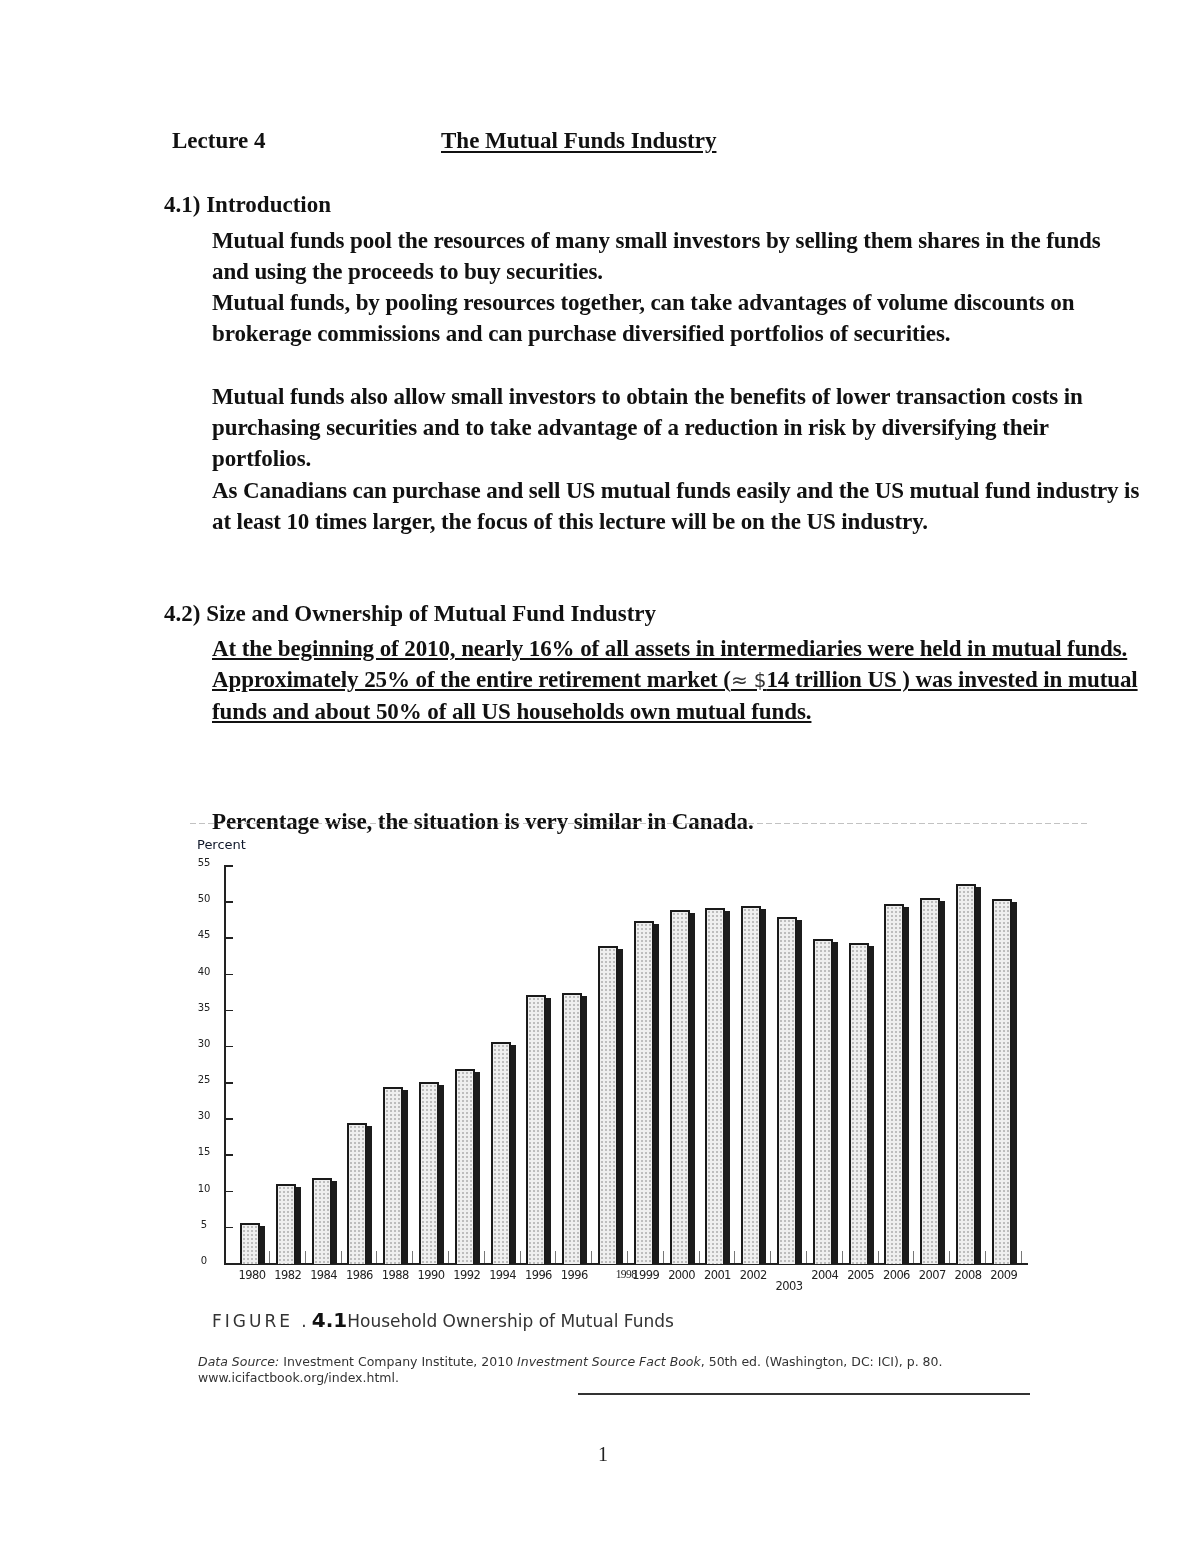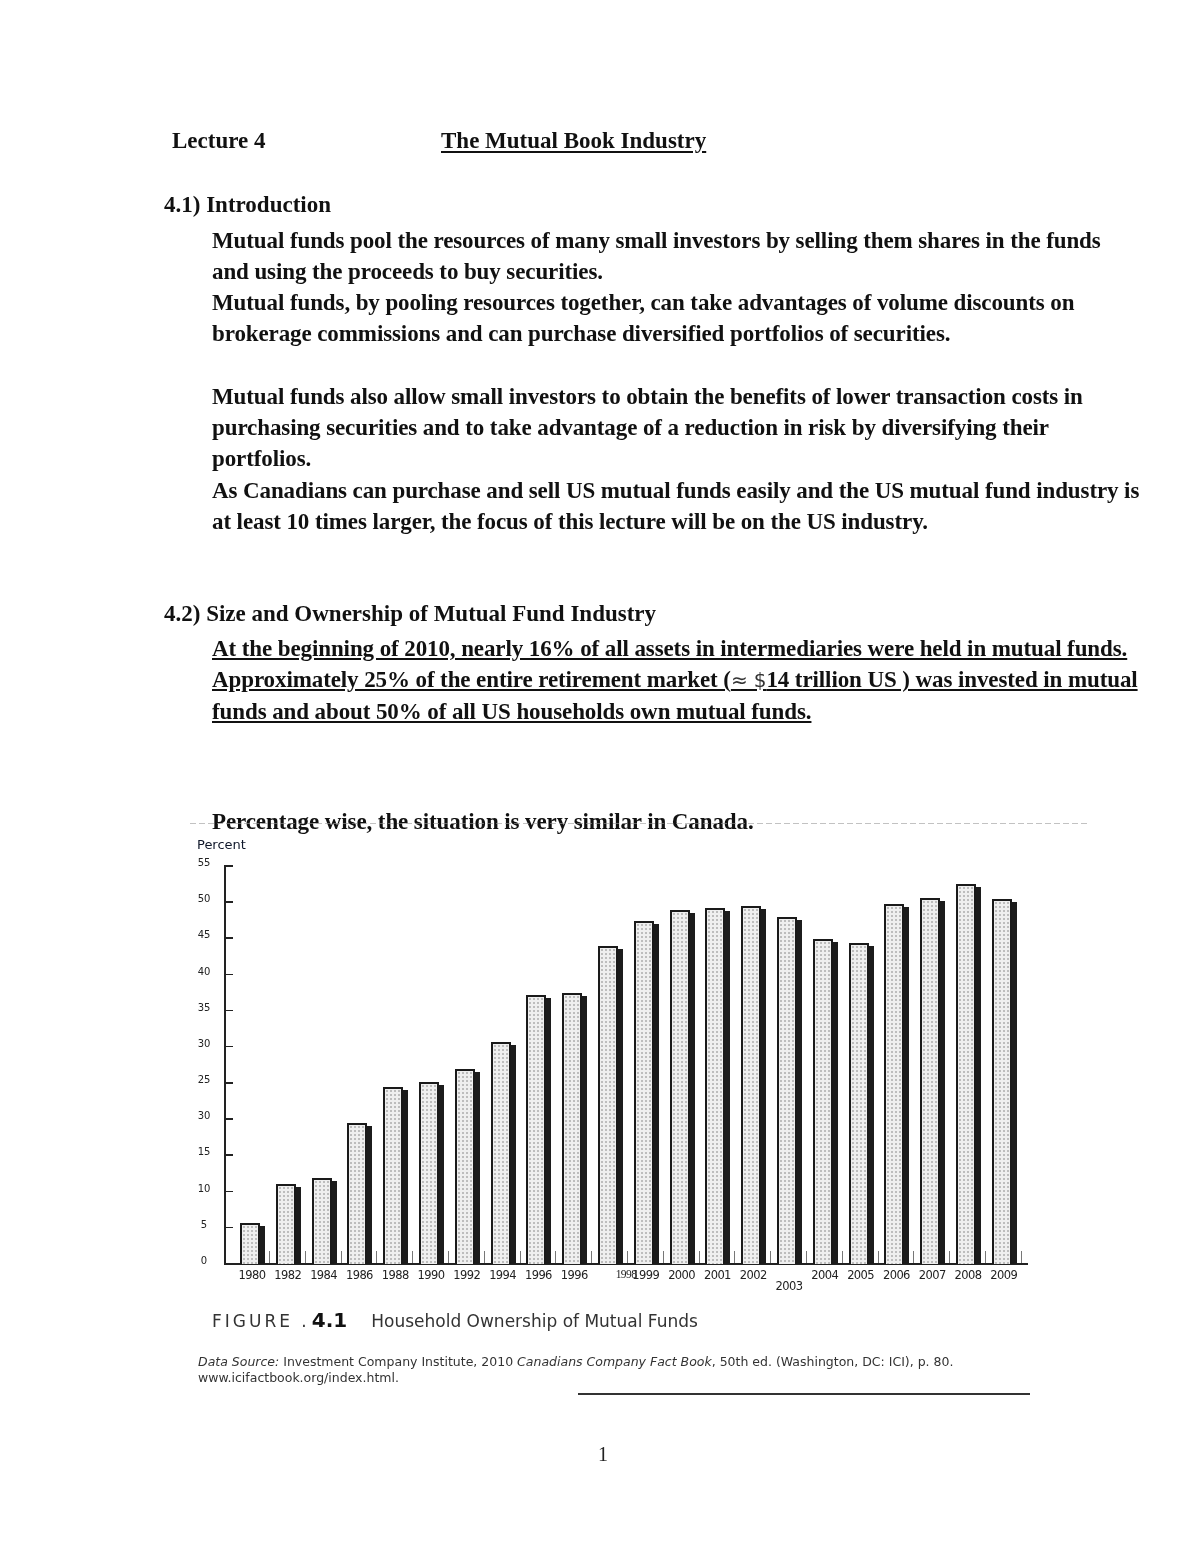--- a/index.html
+++ b/index.html
@@ -25,31 +25,31 @@
     .x-axis { position: absolute; left: 224px; top: 1263px; width: 804px; height: 2px; background: #222; }
     .bar { position: absolute; width: 20px; box-sizing: border-box; border: 2px solid #1a1a1a; border-bottom: none;
            background: radial-gradient(#bdbdbd 0.8px, transparent 1px) 0 0/4px 4px, #efefef; }
     .bar-shadow { position: absolute; width: 6px; background: #1c1c1c; }
     .x-tick { position: absolute; width: 1px; height: 12px; background: #777; top: 1251px; }
     .x-label { position: absolute; top: 1268px; width: 40px; text-align: center; font-size: 11.5px; letter-spacing: -0.6px; color: #222; }
 
     .fig-caption { position: absolute; left: 212px; top: 1308px; font-size: 17px; color: #333; }
     .fig-label { letter-spacing: 3px; }
     .fig-num { font-family: "DejaVu Sans", sans-serif; font-weight: bold; font-size: 20px; color: #111; margin-left: 2px; }
-    .fig-title { margin-left: 24px; }
+    .fig-title { }
     .source { position: absolute; left: 198px; top: 1354px; font-size: 12.5px; color: #333; line-height: 16px; }
     .source em { font-style: italic; }
     .rule-bottom { position: absolute; left: 578px; top: 1393px; width: 452px; height: 1.5px; background: #333; }
     .page-num { position: absolute; left: 598px; top: 1443px; font-size: 20px; color: #222; }
   </style>
 </head>
 <body>
 
 <div class="lecture-label serif">Lecture 4</div>
-<div class="doc-title serif">The Mutual Book Industry</div>
+<div class="doc-title serif">The Mutual Funds Industry</div>
 
 <div class="section-heading serif" style="top:192px;">4.1) Introduction</div>
 <div class="para serif" style="top:225px;">Mutual funds pool the resources of many small investors by selling them shares in the funds and using the proceeds to buy securities.</div>
 <div class="para serif" style="top:287px;">Mutual funds, by pooling resources together, can take advantages of volume discounts on brokerage commissions and can purchase diversified portfolios of securities.</div>
 <div class="para serif" style="top:381px;">Mutual funds also allow small investors to obtain the benefits of lower transaction costs in purchasing securities and to take advantage of a reduction in risk by diversifying their portfolios.</div>
 <div class="para serif" style="top:475px;">As Canadians can purchase and sell US mutual funds easily and the US mutual fund industry is at least 10 times larger, the focus of this lecture will be on the US industry.</div>
 
 <div class="section-heading serif" style="top:601px;">4.2) Size and Ownership of Mutual Fund Industry</div>
 <div class="para serif" style="top:633px;text-decoration:underline;">
   <span>At the beginning of 2010, nearly 16% of all assets in intermediaries were held in mutual funds. Approximately 25% of the entire retirement market (</span><span class="hand">≈ $</span><span>14 trillion US ) was invested in mutual funds and about 50% of all US households own mutual funds.</span>
@@ -179,18 +179,18 @@
       <div class="x-label" style="left: 912.2px;">2007</div>
       <div class="x-label" style="left: 948px;">2008</div>
       <div class="x-label" style="left: 983.8px;">2009</div>
     </div>
 </div>
 
 <div class="fig-caption sans">
   <span class="fig-label">FIGURE .</span><span class="fig-num">4.1</span><span class="fig-title">Household Ownership of Mutual Funds</span>
 </div>
 <div class="source sans">
-  <em>Data Source:</em><span> Investment Company Institute, 2010 </span><em>Canadians Company Fact Book</em><span>, 50th ed. (Washington, DC: ICI), p. 80.</span><br>
+  <em>Data Source:</em><span> Investment Company Institute, 2010 </span><em>Investment Source Fact Book</em><span>, 50th ed. (Washington, DC: ICI), p. 80.</span><br>
   <span>www.icifactbook.org/index.html.</span>
 </div>
 <div class="rule-bottom"></div>
 
 <div class="page-num serif">1</div>
 
 </body></html>

